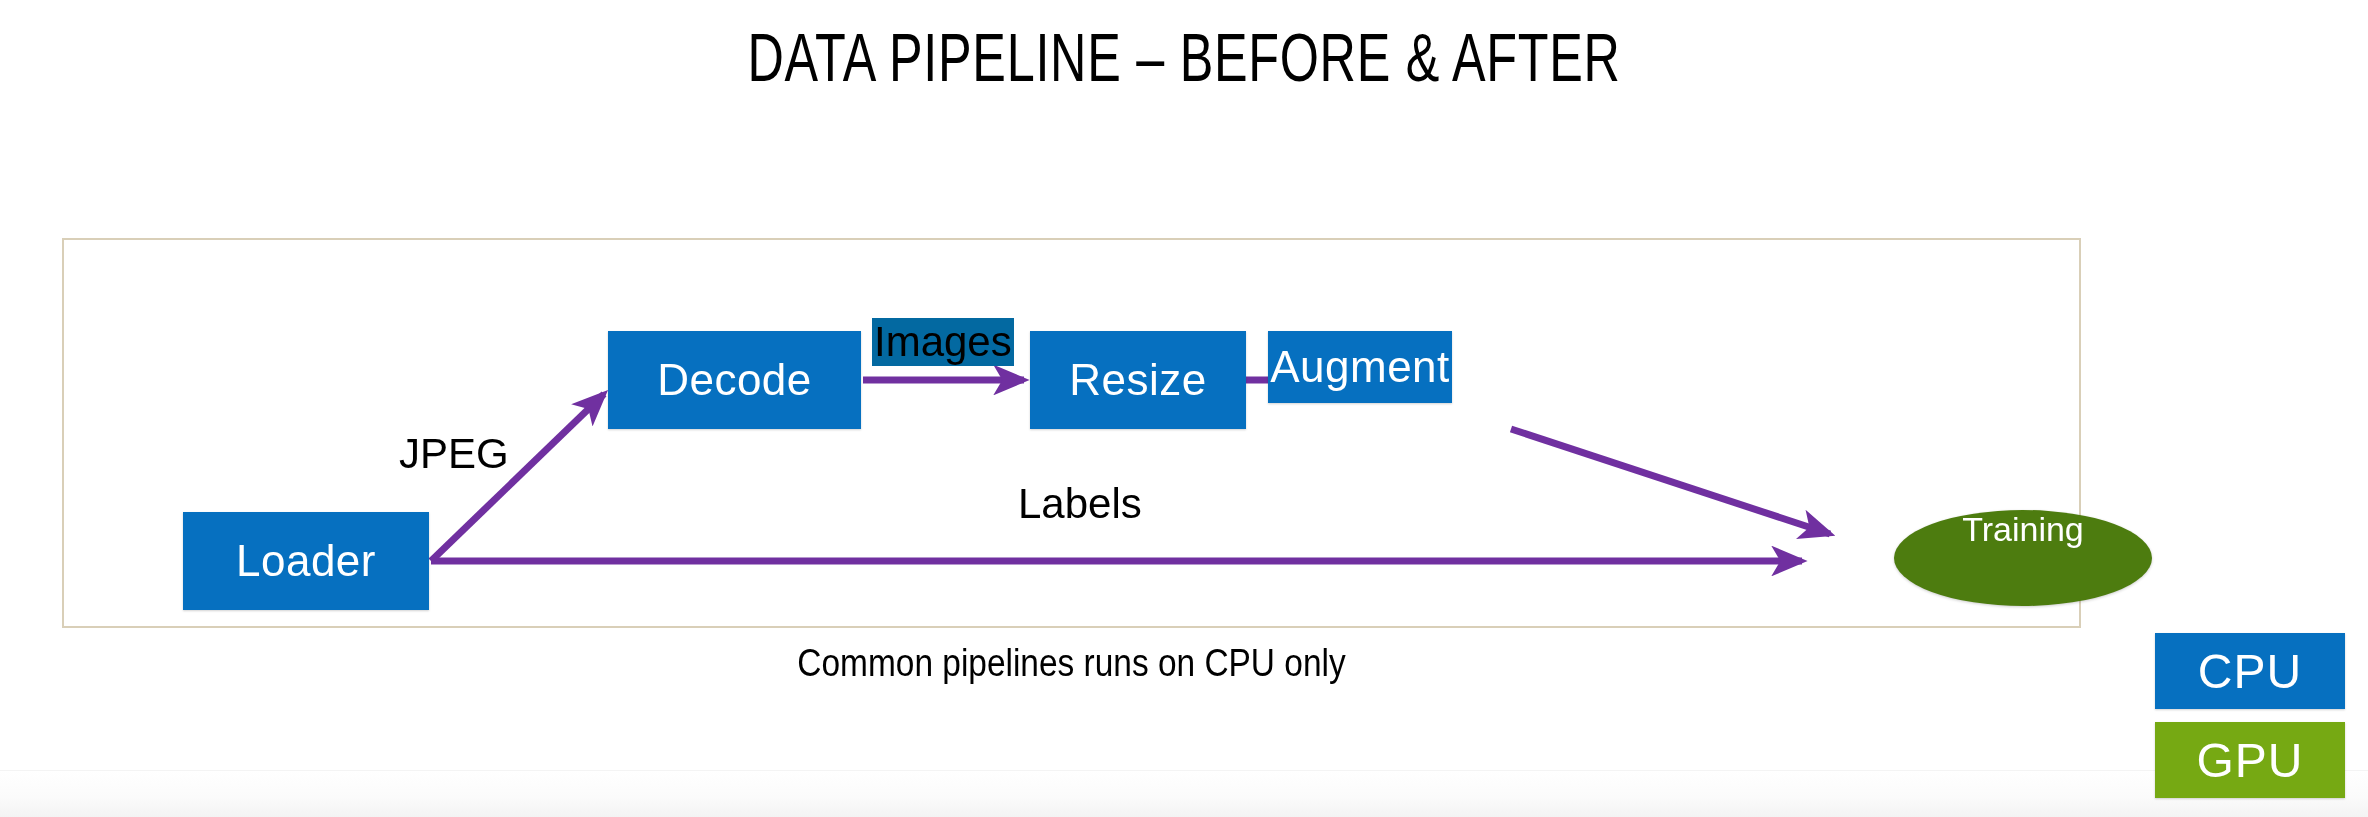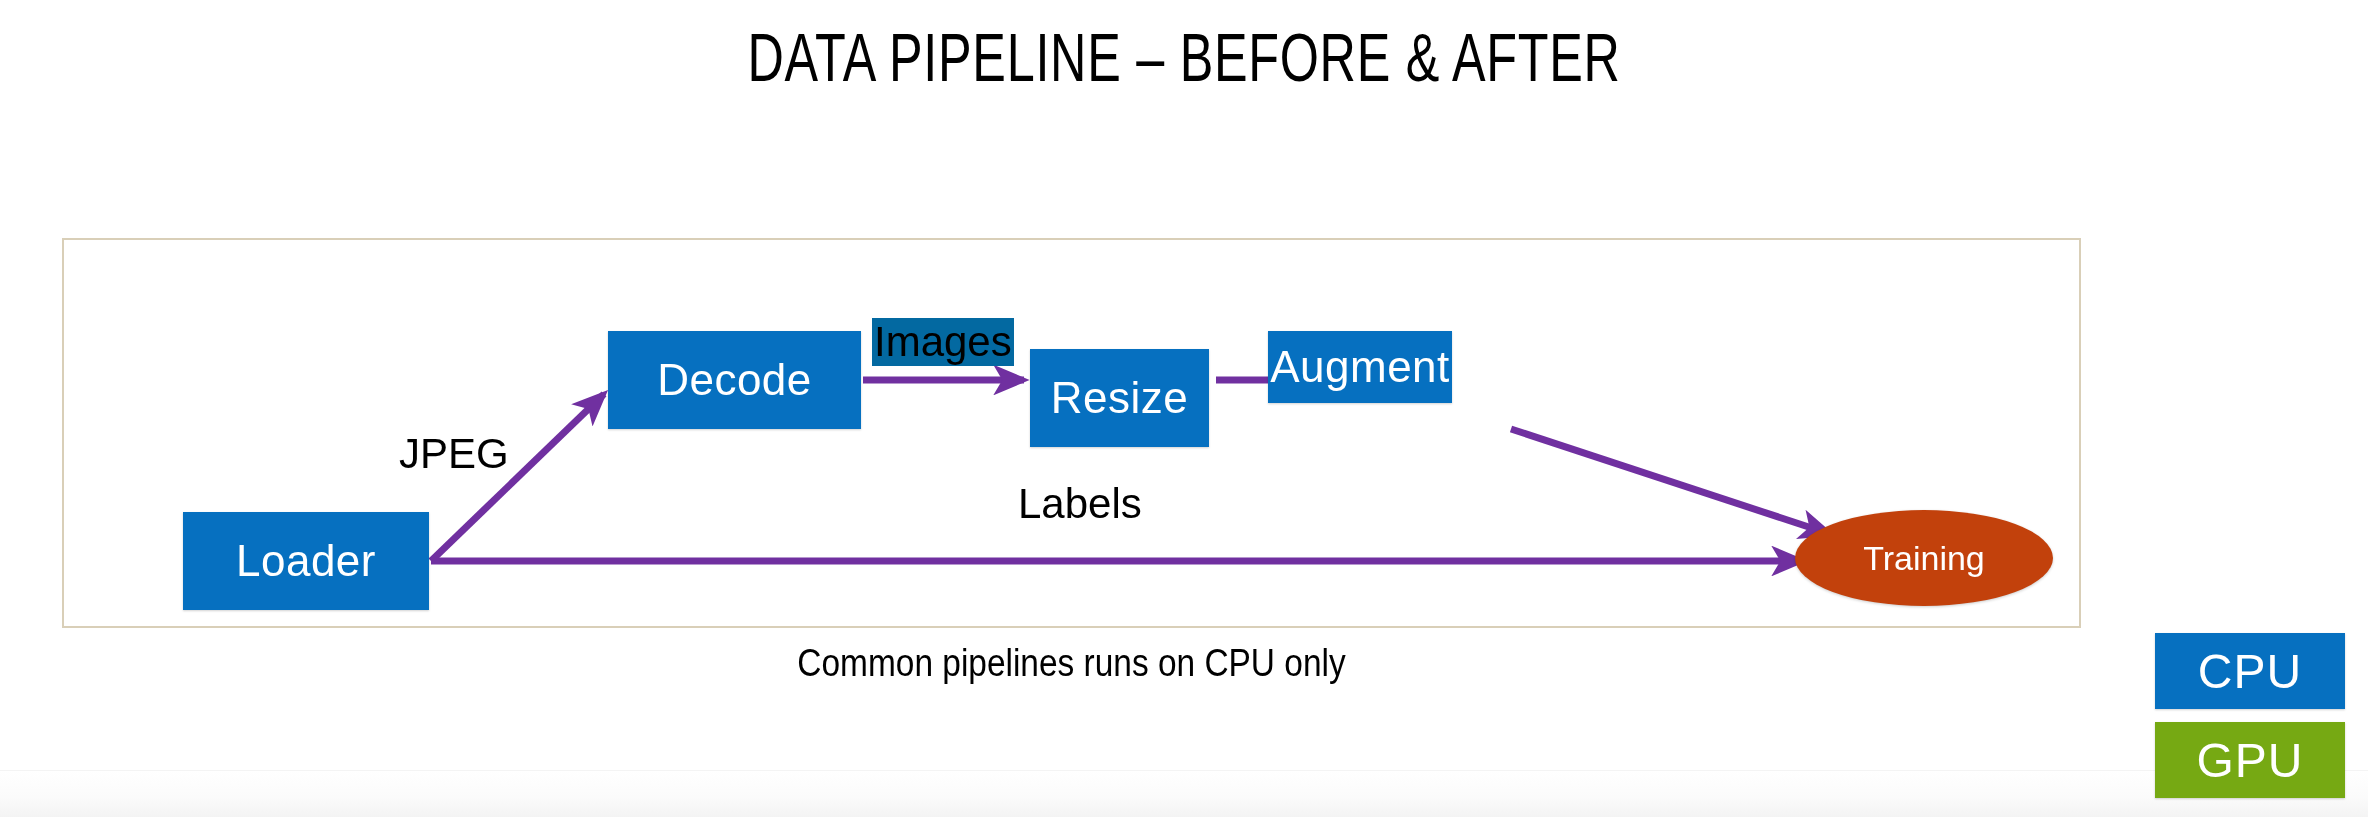--- a/index.html
+++ b/index.html
@@ -74,33 +74,33 @@
     color: #ffffff;
     font-family: "Liberation Sans", sans-serif;
     font-size: 44px;
     font-weight: 400;
     letter-spacing: 0.5px;
     box-shadow: 0 1px 2px rgba(0,0,0,0.18);
   }
   .proc-box.cpu { background: #0670c0; }
   #box-loader  { left: 183px; top: 512px; width: 246px; height: 98px; }
   #box-decode  { left: 608px; top: 331px; width: 253px; height: 98px; }
-  #box-resize  { left: 1030px; top: 349px; width: 179px; height: 98px; }
+  #box-resize  { left: 1030px; top: 331px; width: 216px; height: 98px; }
   #box-augment { left: 1268px; top: 331px; width: 184px; height: 72px; }
   
   #node-training {
     position: absolute;
-    left: 1795px;
+    left: 1894px;
     top: 510px;
     width: 258px;
     height: 96px;
-    background: #c2410c;
+    background: #4d7c0f;
     border-radius: 50%;
     display: flex;
-    align-items: center;
+    align-items: flex-start;
     justify-content: center;
     color: #ffffff;
     font-family: "Liberation Sans", sans-serif;
     font-size: 34px;
     font-weight: 400;
     box-shadow: 0 1px 3px rgba(0,0,0,0.2);
   }
   
   .edge-label {
     position: absolute;

